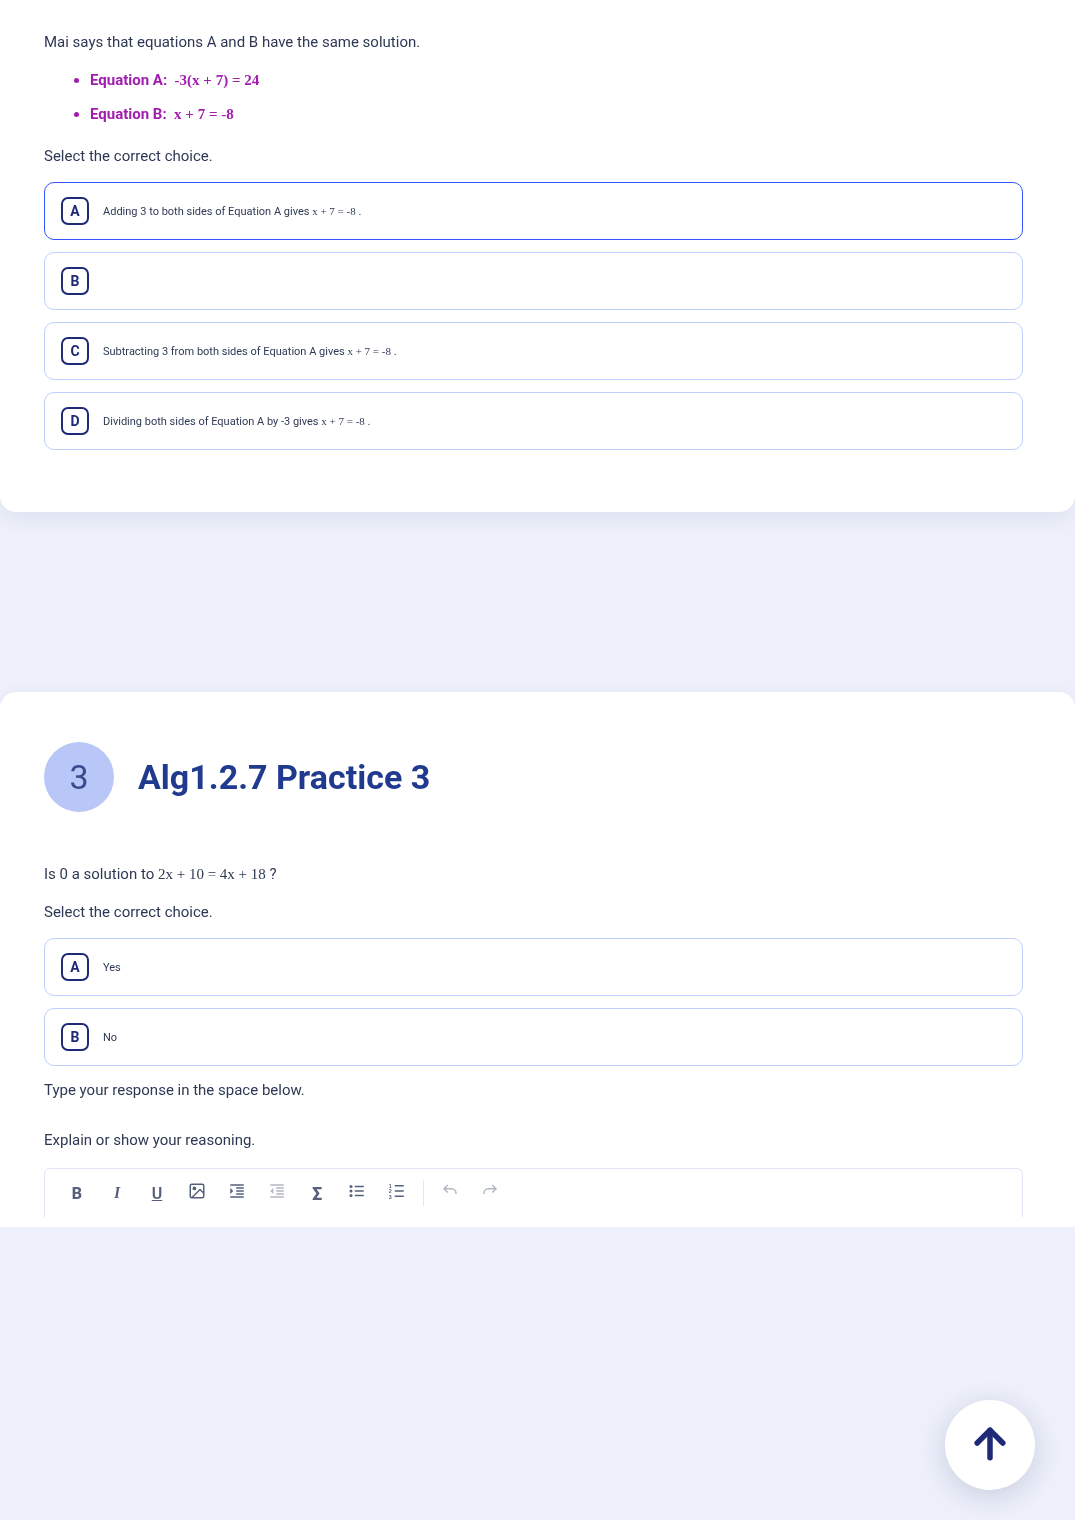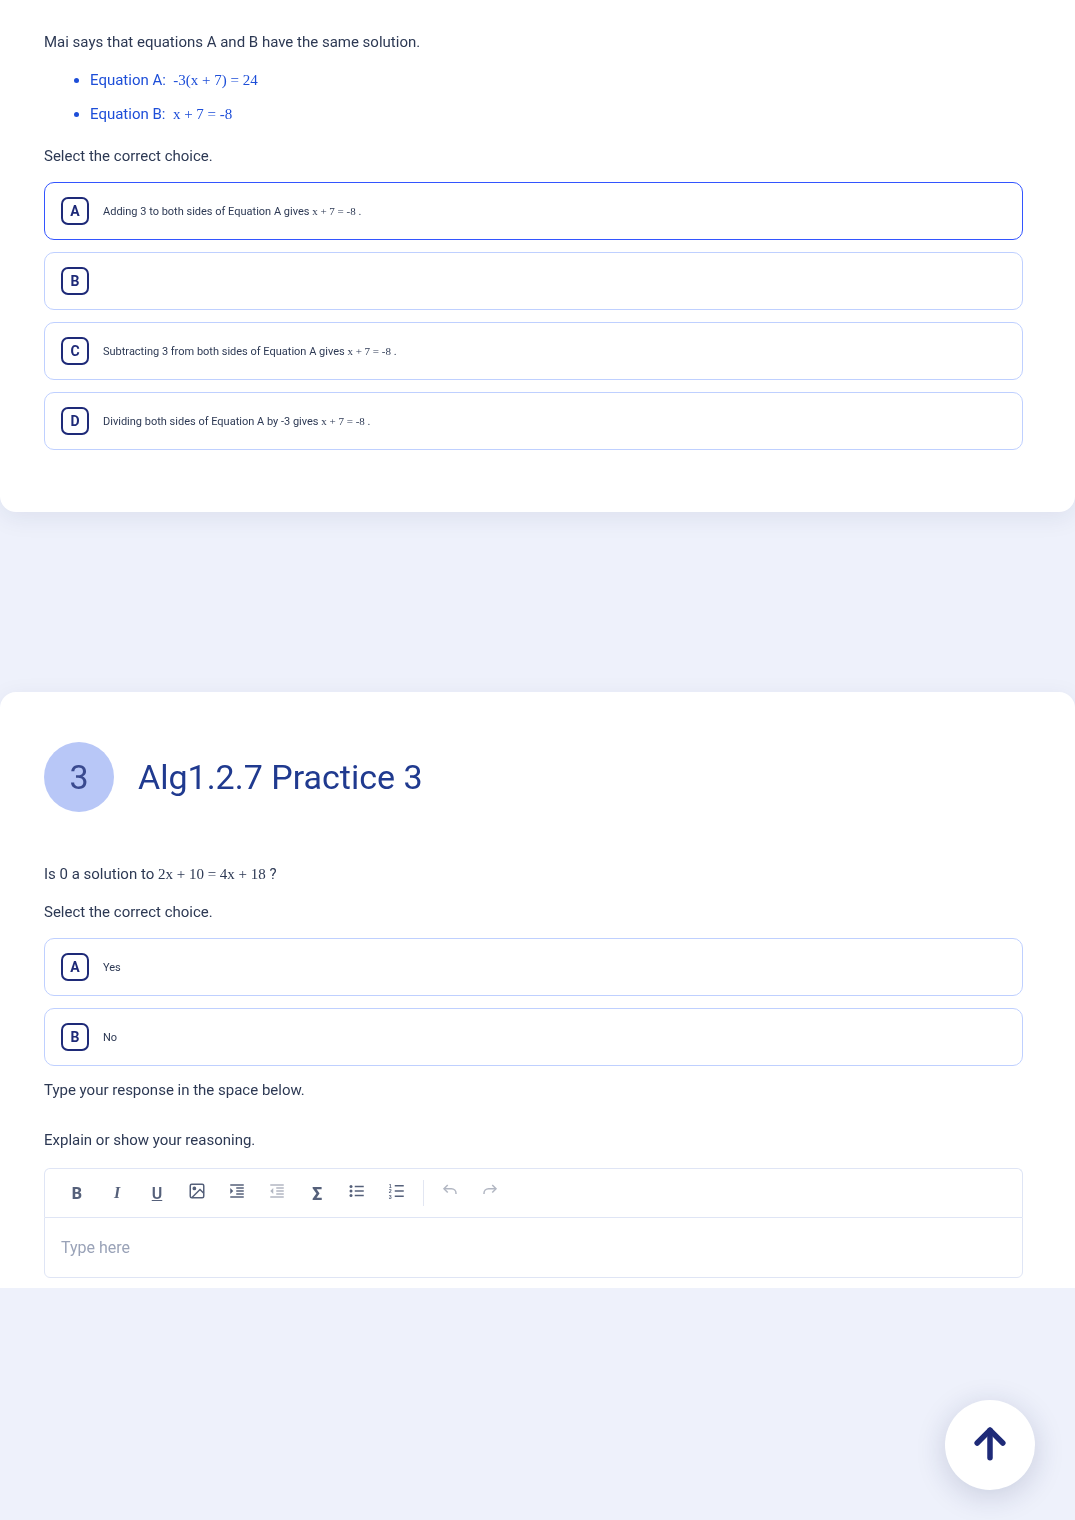--- a/index.html
+++ b/index.html
@@ -13,21 +13,21 @@
   .card {
     background:#ffffff;
     border-radius:16px;
     box-shadow:0 6px 24px rgba(30,40,90,0.08);
     margin:0 0 180px 0;
     padding:0 8px 40px 0;
   }
   .card-inner { padding:30px 44px 10px 44px; }
   .stem { font-size:15px; line-height:1.6; color:#2d3954; margin:0 0 14px 0; }
   ul.stem-list { margin:0 0 18px 0; padding-left:46px; }
-  ul.stem-list li { font-size:15px; color:#1d4ed8; margin:10px 0; line-height:1.6; }
+  ul.stem-list li { font-size:15px; color:#a21caf; margin:10px 0; line-height:1.6;font-weight:bold; }
   .mx { font-family: Georgia, 'Times New Roman', serif; }
   .choice-wrap { margin-top:14px; }
   .choice {
     border:1px solid #bfd0ff;
     border-radius:10px;
     padding:14px 16px;
     margin:12px 0;
     display:flex;
     align-items:center;
     gap:14px;
@@ -44,21 +44,21 @@
     flex:0 0 auto;
   }
   .choice-text { font-size:11px; color:#2d3954; }
   .q-header { display:flex; align-items:center; gap:24px; padding:50px 44px 10px 44px; }
   .qnum {
     width:70px; height:70px; border-radius:50%;
     background:#b8c7f7; color:#3a4a8f;
     display:flex; align-items:center; justify-content:center;
     font-size:34px; font-weight:400;
   }
-  .qtitle { font-size:34px; color:#203a8f; font-weight:400; }
+  .qtitle { font-size:34px; color:#203a8f; font-weight:700; }
   .editor-toolbar {
     border:1px solid #dfe5f5; border-bottom:none;
     border-top-left-radius:6px; border-top-right-radius:6px;
     padding:8px 12px;
     display:flex; align-items:center; gap:0;
     background:#fff;
     margin-top:16px;
   }
   .tb-btn {
     width:40px; height:32px;
@@ -215,21 +215,20 @@
       </div>
       <div class="tb-btn" style="opacity:.45;">
         <span>
           <svg width="18" height="18" viewBox="0 0 24 24" fill="none" stroke="#55607a" stroke-width="2">
               <path d="M15 14l5-5-5-5"></path>
               <path d="M20 9H10a6 6 0 00-6 6v1"></path>
             </svg>
         </span>
       </div>
     </div>
-    <div class="editor-area">Type here</div>
   </div>
 </div>
 
 <div class="fab">
   <span>
     <svg viewBox="0 0 24 24" fill="none" stroke="#1e2a78" stroke-width="3" stroke-linecap="round" stroke-linejoin="round">
         <path d="M12 20V5"></path>
         <path d="M5 12l7-7 7 7"></path>
       </svg>
   </span>

